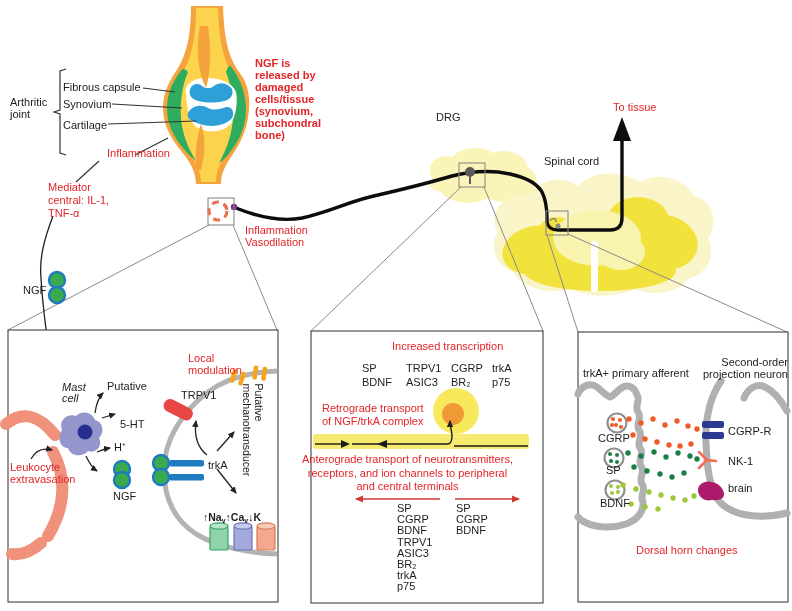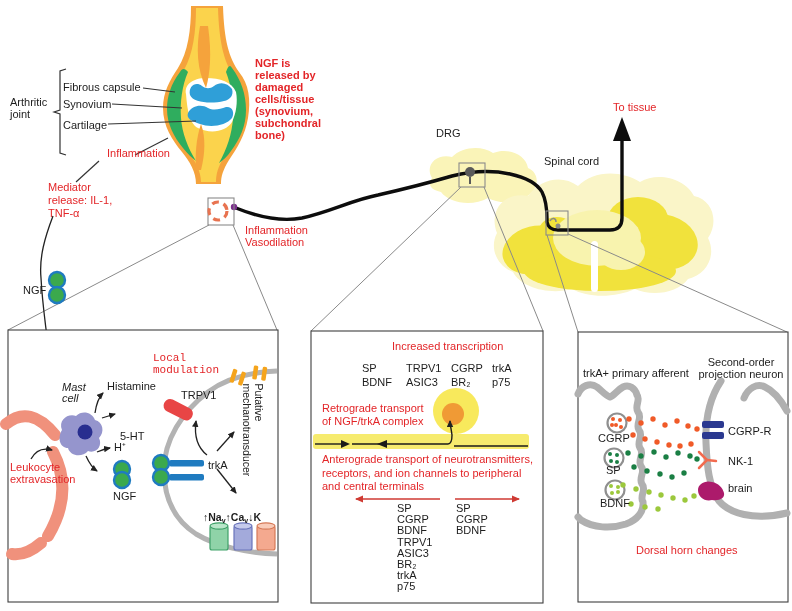--- a/index.html
+++ b/index.html
@@ -264,80 +264,80 @@
   </g>
 </svg>
 
 <div class="lbl" style="left:10px;top:96px;">Arthritic
 joint</div>
 <div class="lbl" style="left:63px;top:81px;">Fibrous capsule</div>
 <div class="lbl" style="left:63px;top:98px;">Synovium</div>
 <div class="lbl" style="left:63px;top:119px;">Cartilage</div>
 <div class="lbl red" style="left:107px;top:147px;">Inflammation</div>
 <div class="lbl red lh13" style="left:48px;top:181px;">Mediator
-release: IL-1,
+central: IL-1,
 TNF-α</div>
 <div class="lbl" style="left:23px;top:284px;">NGF</div>
 <div class="lbl red" style="left:255px;top:57px;font-weight:bold;">NGF is
 released by
 damaged
 cells/tissue
 (synovium,
 subchondral
 bone)</div>
 <div class="lbl red" style="left:245px;top:224px;">Inflammation
 Vasodilation</div>
-<div class="lbl" style="left:436px;top:111px;margin-top:16px;">DRG</div>
+<div class="lbl" style="left:436px;top:111px;">DRG</div>
 <div class="lbl" style="left:544px;top:155px;">Spinal cord</div>
 <div class="lbl red" style="left:613px;top:101px;">To tissue</div>
 
 <div class="lbl red" style="left:10px;top:461px;">Leukocyte
 extravasation</div>
 <div class="lbl" style="left:62px;top:382px;line-height:11px;font-style:italic;">Mast
 cell</div>
-<div class="lbl" style="left:107px;top:380px;">Histamine</div>
-<div class="lbl" style="left:120px;top:430px;">5-HT</div>
+<div class="lbl" style="left:107px;top:380px;">Putative</div>
+<div class="lbl" style="left:120px;top:418px;">5-HT</div>
 <div class="lbl" style="left:114px;top:441px;">H⁺</div>
 <div class="lbl" style="left:113px;top:490px;">NGF</div>
-<div class="lbl red" style="left:153px;top:352px;font-family:Liberation Mono, monospace;">Local
+<div class="lbl red" style="left:188px;top:352px;">Local
 modulation</div>
 <div class="lbl" style="left:181px;top:389px;">TRPV1</div>
 <div class="lbl rot" style="left:196px;top:428px;">Putative
 mechanotransducer</div>
 <div class="lbl" style="left:208px;top:459px;">trkA</div>
 <div class="lbl ion" style="left:203px;top:511px;"><span>↑Na</span><span class="sub">v</span><span>↑Ca</span><span class="sub">v</span><span>↓K</span></div>
 
 <div class="lbl red" style="left:392px;top:340px;">Increased transcription</div>
 <div class="lbl lh14" style="left:362px;top:361px;">SP
 BDNF</div>
 <div class="lbl lh14" style="left:406px;top:361px;">TRPV1
 ASIC3</div>
 <div class="lbl lh14" style="left:451px;top:361px;">CGRP
 BR₂</div>
 <div class="lbl lh14" style="left:492px;top:361px;">trkA
 p75</div>
 <div class="lbl red lh13" style="left:322px;top:402px;">Retrograde transport
 of NGF/trkA complex</div>
-<div class="lbl red lh135" style="left:322px;top:453px;">Anterograde transport of neurotransmitters,
+<div class="lbl red lh135" style="left:302px;top:453px;text-align:center;">Anterograde transport of neurotransmitters,
 receptors, and ion channels to peripheral
 and central terminals</div>
 <div class="lbl lh112" style="left:397px;top:503px;">SP
 CGRP
 BDNF
 TRPV1
 ASIC3
 BR₂
 trkA
 p75</div>
 <div class="lbl lh112" style="left:456px;top:503px;">SP
 CGRP
 BDNF</div>
 
 <div class="lbl" style="left:583px;top:367px;">trkA+ primary afferent</div>
-<div class="lbl c" style="left:694px;top:356px;width:94px;">Second-order
+<div class="lbl c" style="left:694px;top:356px;width:94px;text-align:right;">Second-order
 projection neuron</div>
 <div class="lbl" style="left:598px;top:432px;">CGRP</div>
 <div class="lbl" style="left:606px;top:464px;">SP</div>
 <div class="lbl" style="left:600px;top:497px;">BDNF</div>
 <div class="lbl" style="left:728px;top:425px;">CGRP-R</div>
 <div class="lbl" style="left:728px;top:455px;">NK-1</div>
 <div class="lbl" style="left:728px;top:482px;">brain</div>
 <div class="lbl red" style="left:636px;top:544px;">Dorsal horn changes</div>
 
 </div>

